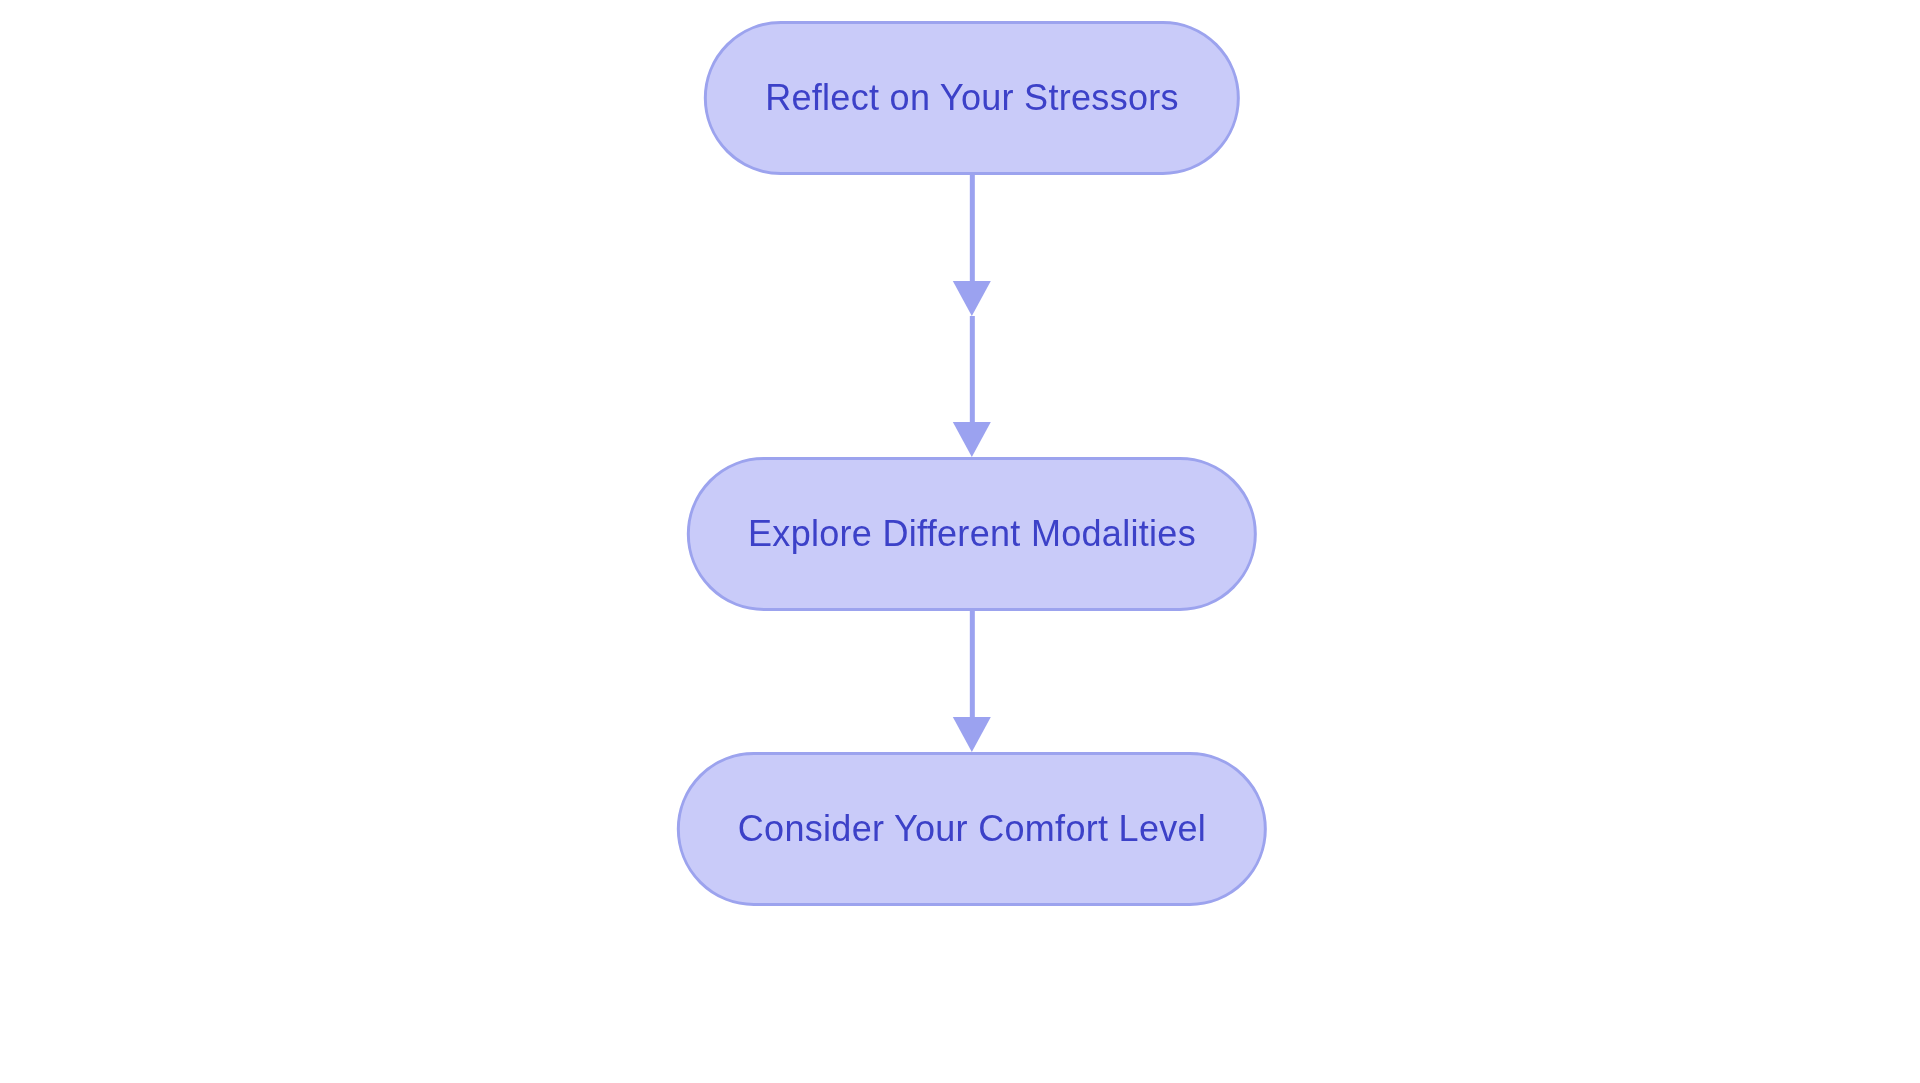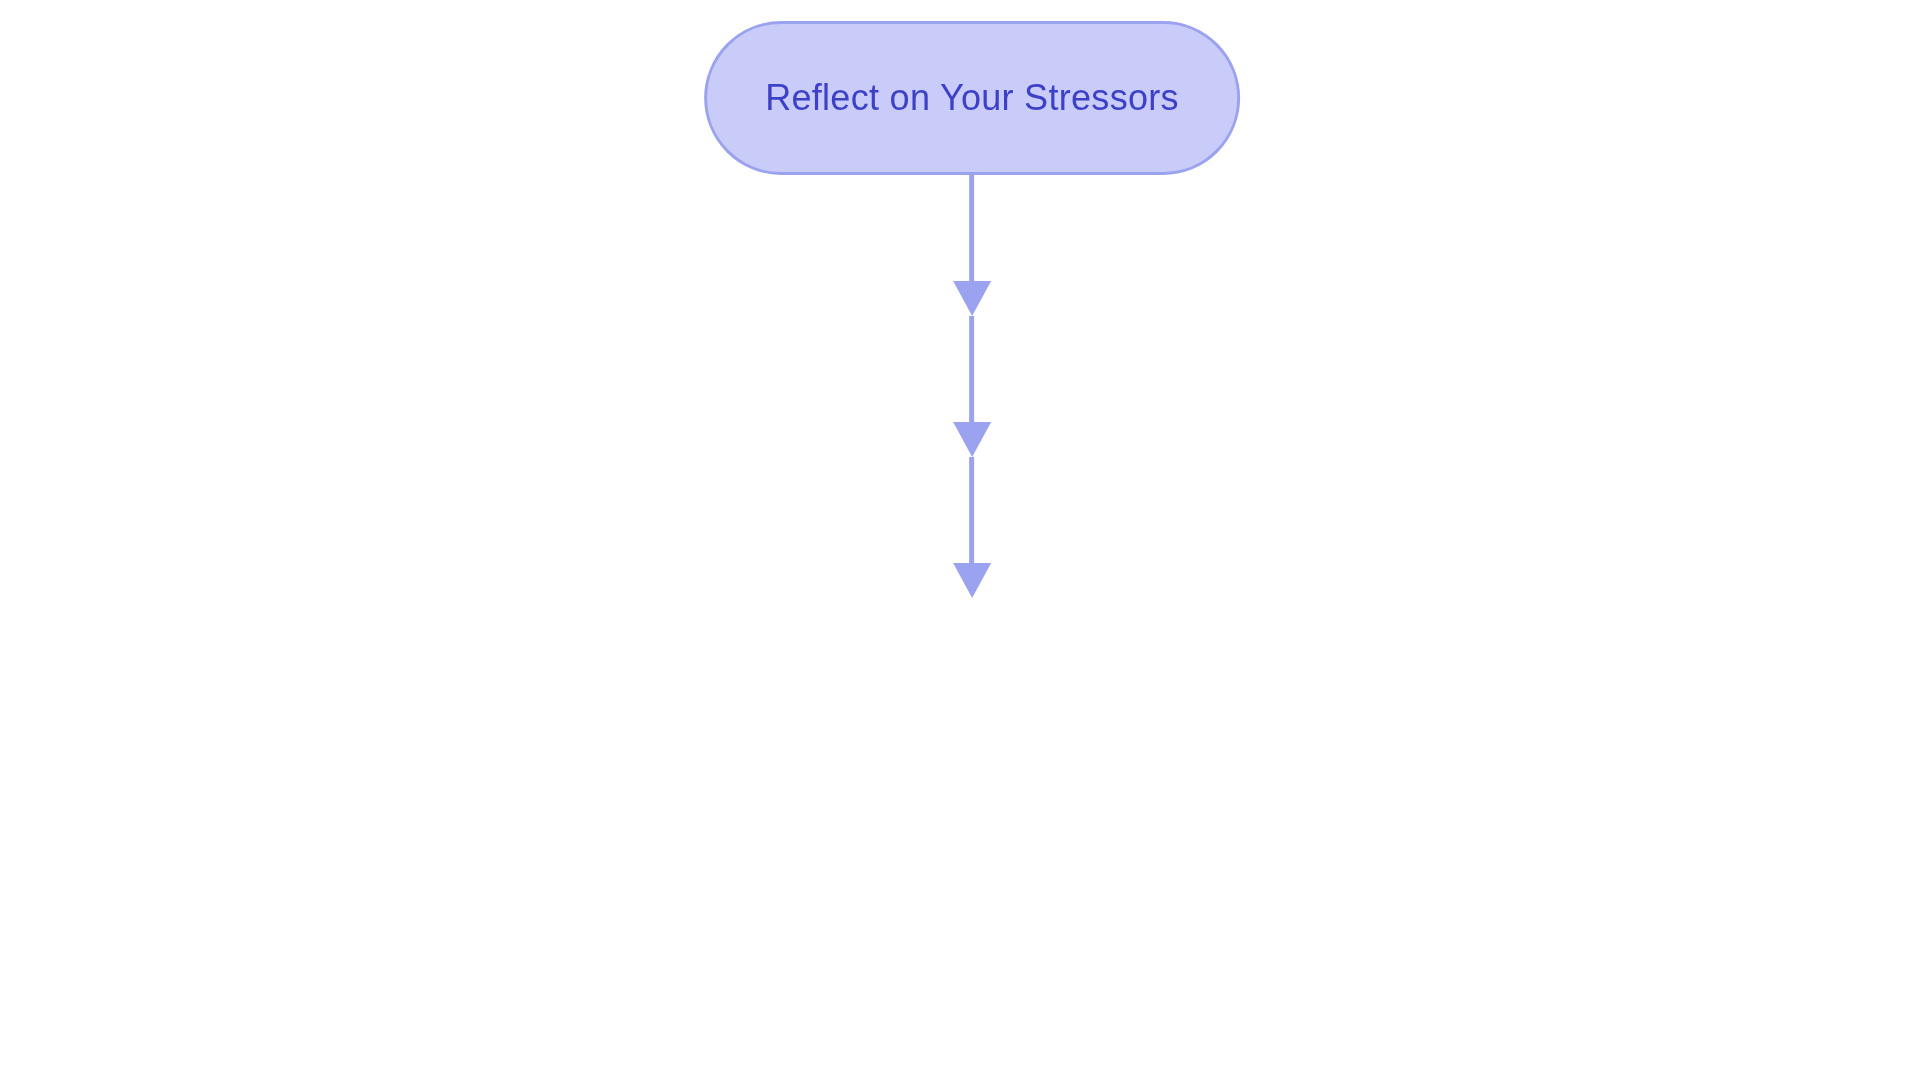--- a/index.html
+++ b/index.html
@@ -75,21 +75,27 @@
       <div class="arrow-shaft"></div>
       <div class="arrow-head"></div>
     </div>
 
 
     <div class="arrow">
       <div class="arrow-shaft"></div>
       <div class="arrow-head"></div>
     </div>
 
+    <div class="node">
+      <span class="node-label">Explore Different Modalities</span>
+    </div>
 
     <div class="arrow">
       <div class="arrow-shaft"></div>
       <div class="arrow-head"></div>
     </div>
 
+    <div class="node">
+      <span class="node-label">Consider Your Comfort Level</span>
+    </div>
 
   </div>
 </div>
 
 </body></html>

